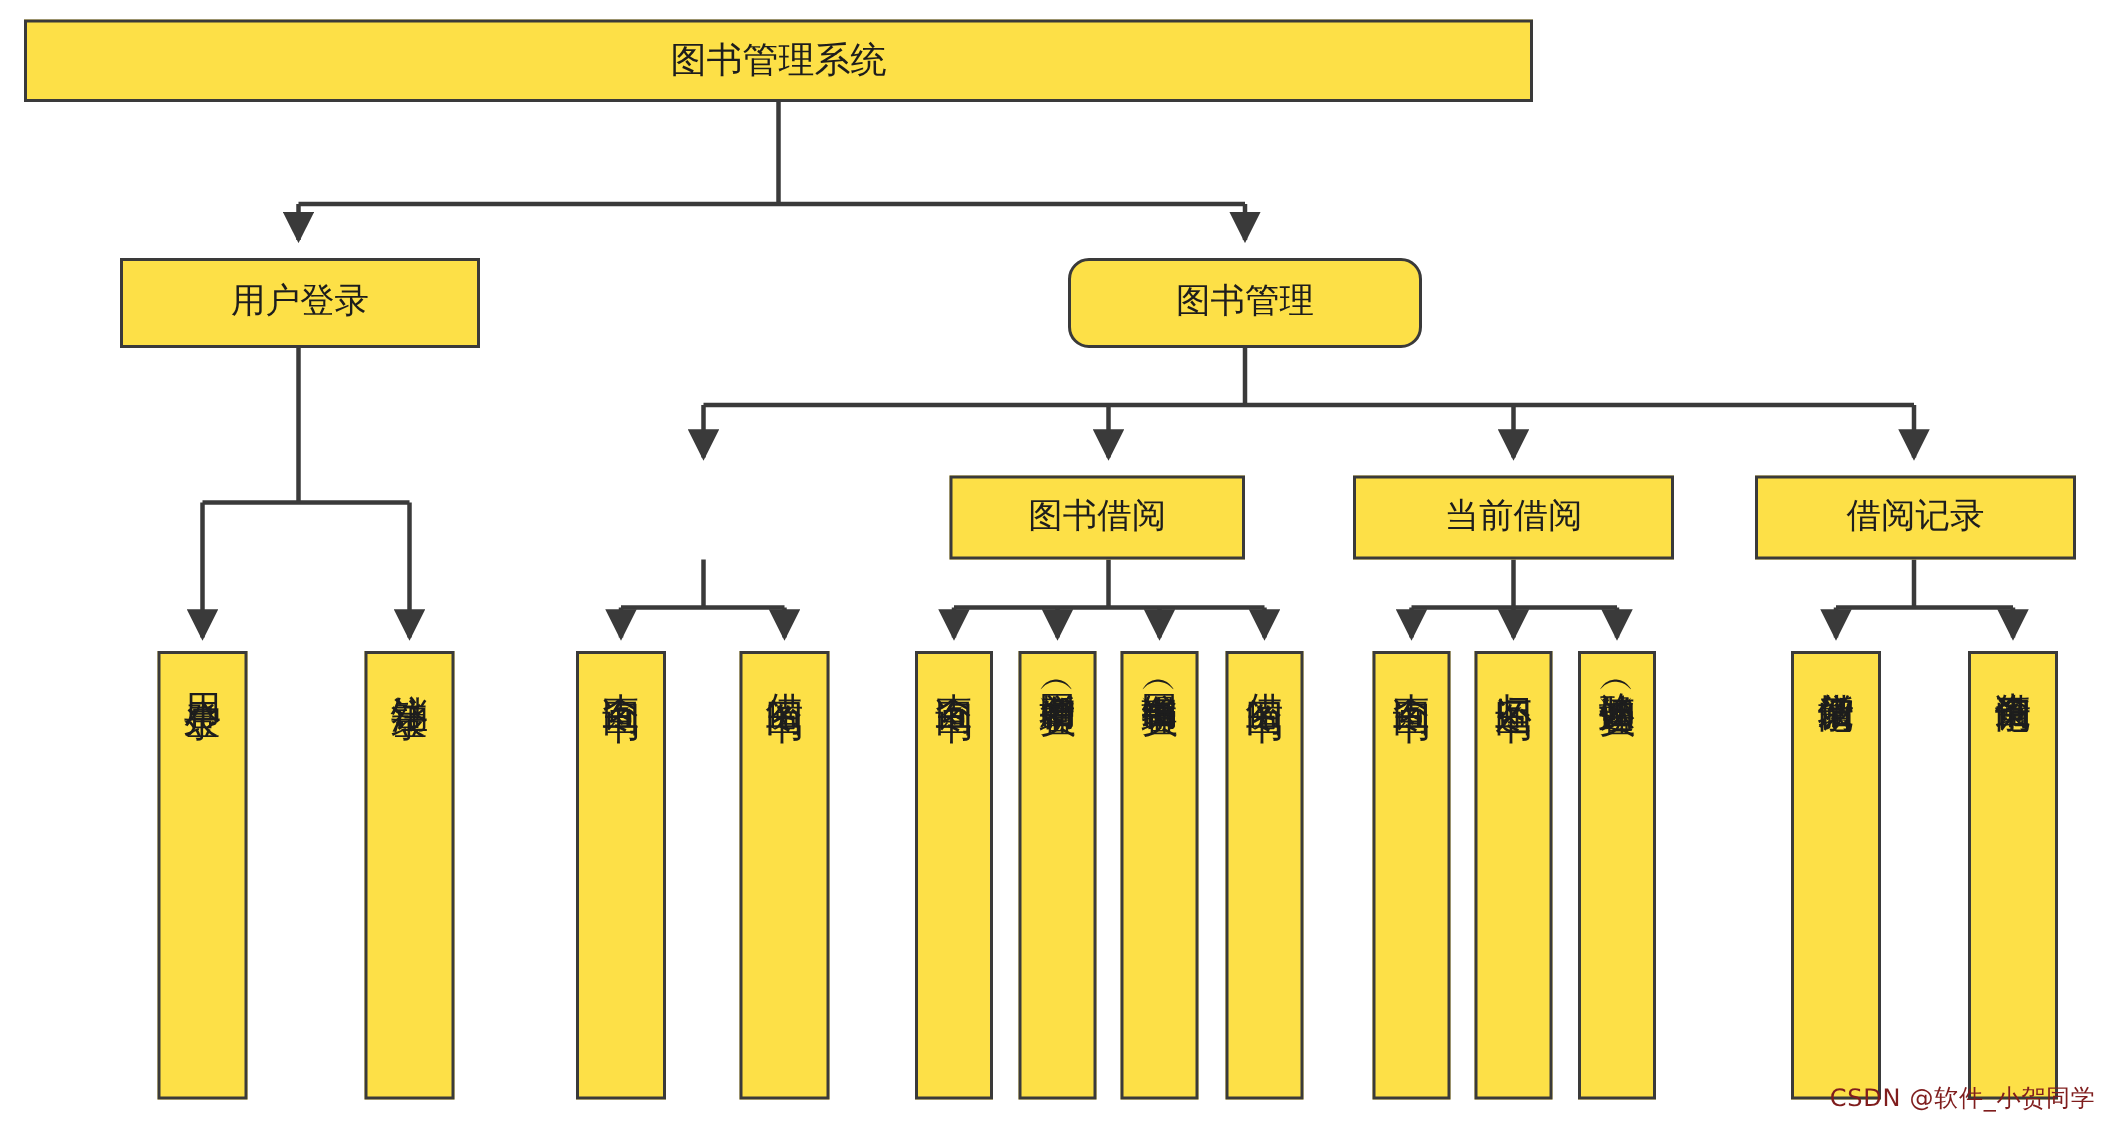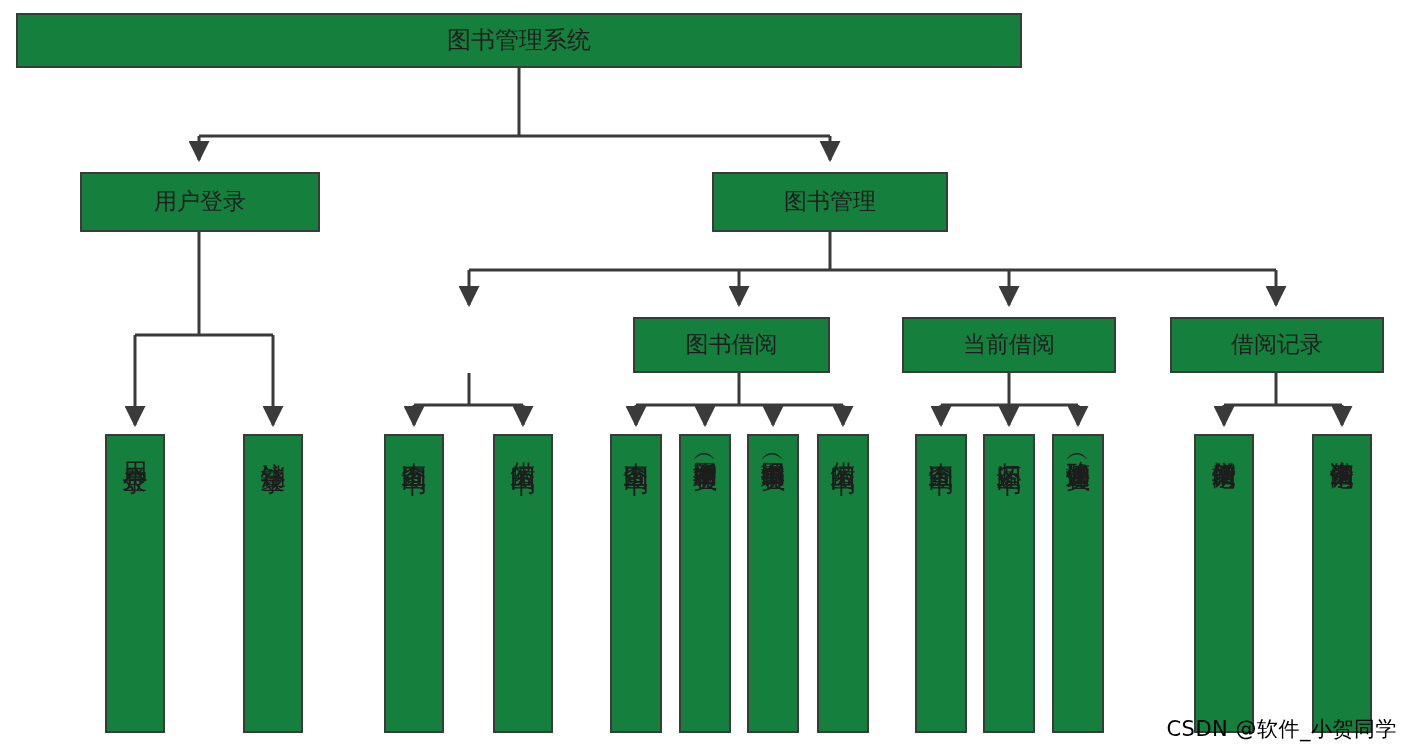--- a/index.html
+++ b/index.html
@@ -15,21 +15,21 @@
     width:1405px;height:747px;
   }
   #edges{
     position:absolute;left:0;top:0;
     width:1405px;height:747px;
     pointer-events:none;
   }
   .node{
     position:absolute;
     box-sizing:border-box;
-    background:#15803d;
+    background:#fde047;
     border:2px solid #3a3a3a;
     display:flex;
     align-items:center;
     justify-content:center;
     color:#1d1d1d;
   }
   .node .lbl{
     display:block;
     text-align:center;
     line-height:1.18;
@@ -52,22 +52,22 @@
     text-orientation:upright;
     font-size:25px;
     letter-spacing:3px;
     line-height:1.0;
     white-space:nowrap;
   }
   .v-node.narrow .lbl{font-size:24px;letter-spacing:1px;}
   #watermark{
     position:absolute;
     right:8px;bottom:4px;
-    font-size:21px;
-    color:#000000;
+    font-size:16px;
+    color:#7f1d1d;
     white-space:nowrap;
     letter-spacing:0.5px;
     z-index:5;
     text-align:center;
   }
 </style>
 </head>
 <body>
 
 <div id="diagram">
@@ -122,21 +122,21 @@
     </g>
   </svg>
 
   <div class="node h-node" id="node-root" style="left:16px;top:13px;width:1006px;height:55px;">
     <span class="lbl">图书管理系统</span>
   </div>
 
   <div class="node h-node" style="left:80px;top:172px;width:240px;height:60px;">
     <span class="lbl">用户登录</span>
   </div>
-  <div class="node h-node" style="left:712px;top:172px;width:236px;height:60px;">
+  <div class="node h-node" style="left:712px;top:172px;width:236px;height:60px;border-radius:14px;">
     <span class="lbl">图书管理</span>
   </div>
 
   <div class="node h-node" style="left:633px;top:317px;width:197px;height:56px;">
     <span class="lbl">图书借阅</span>
   </div>
   <div class="node h-node" style="left:1170px;top:317px;width:214px;height:56px;">
     <span class="lbl">借阅记录</span>
   </div>
   <div class="node h-node" style="left:902px;top:317px;width:214px;height:56px;">

